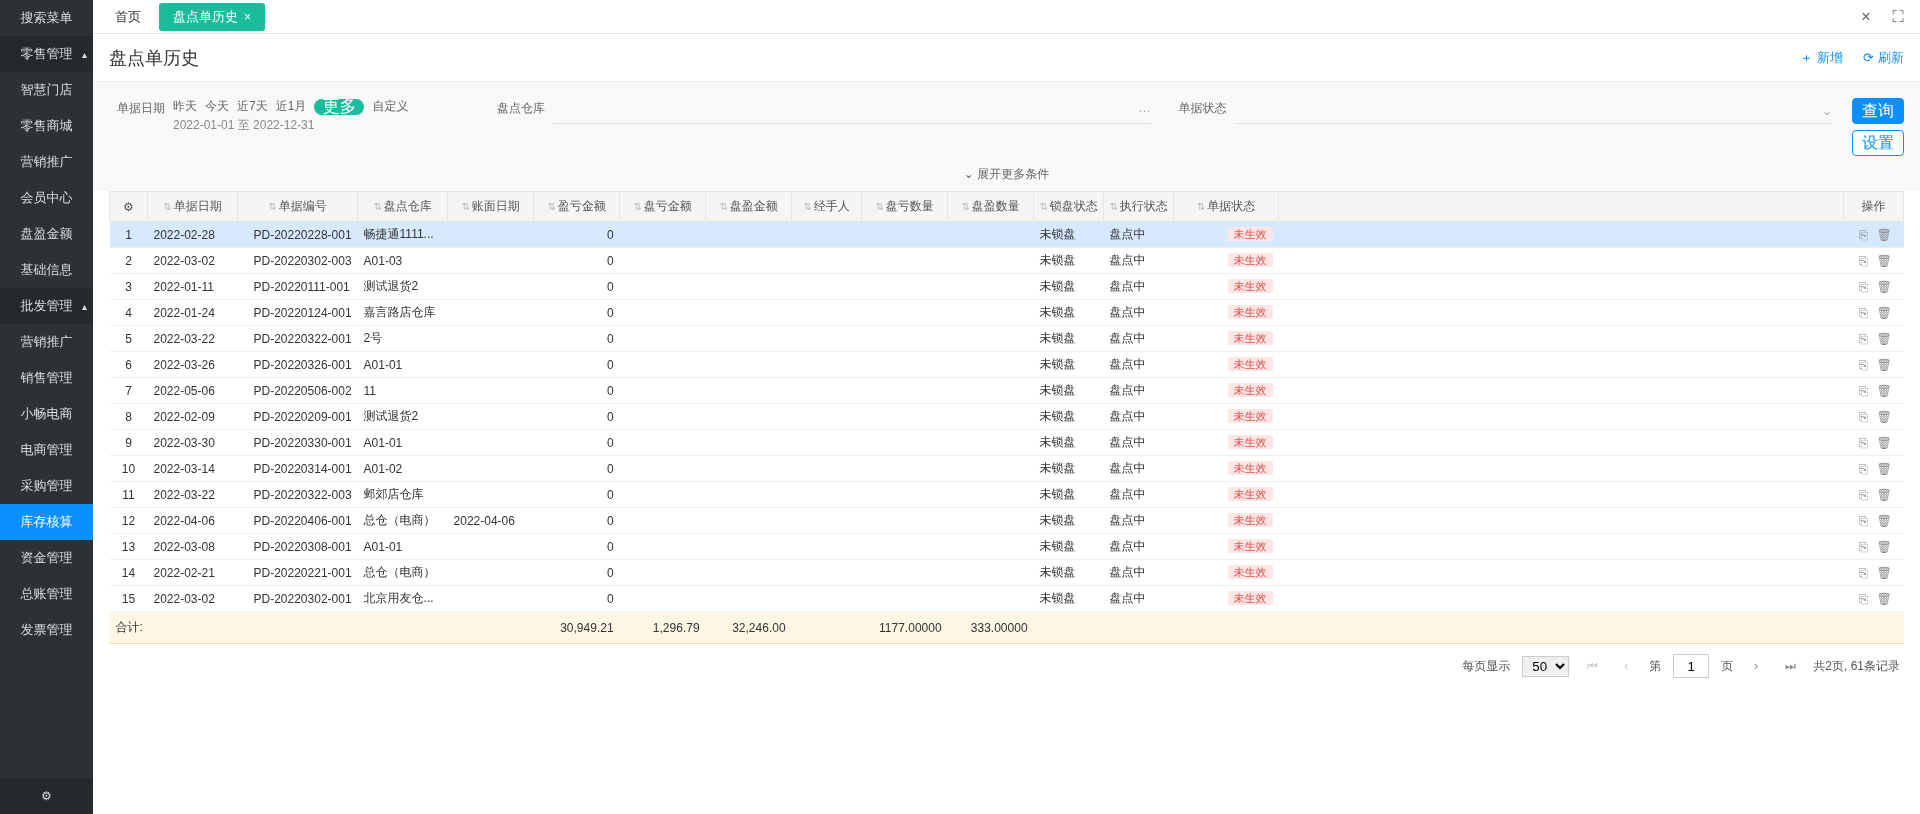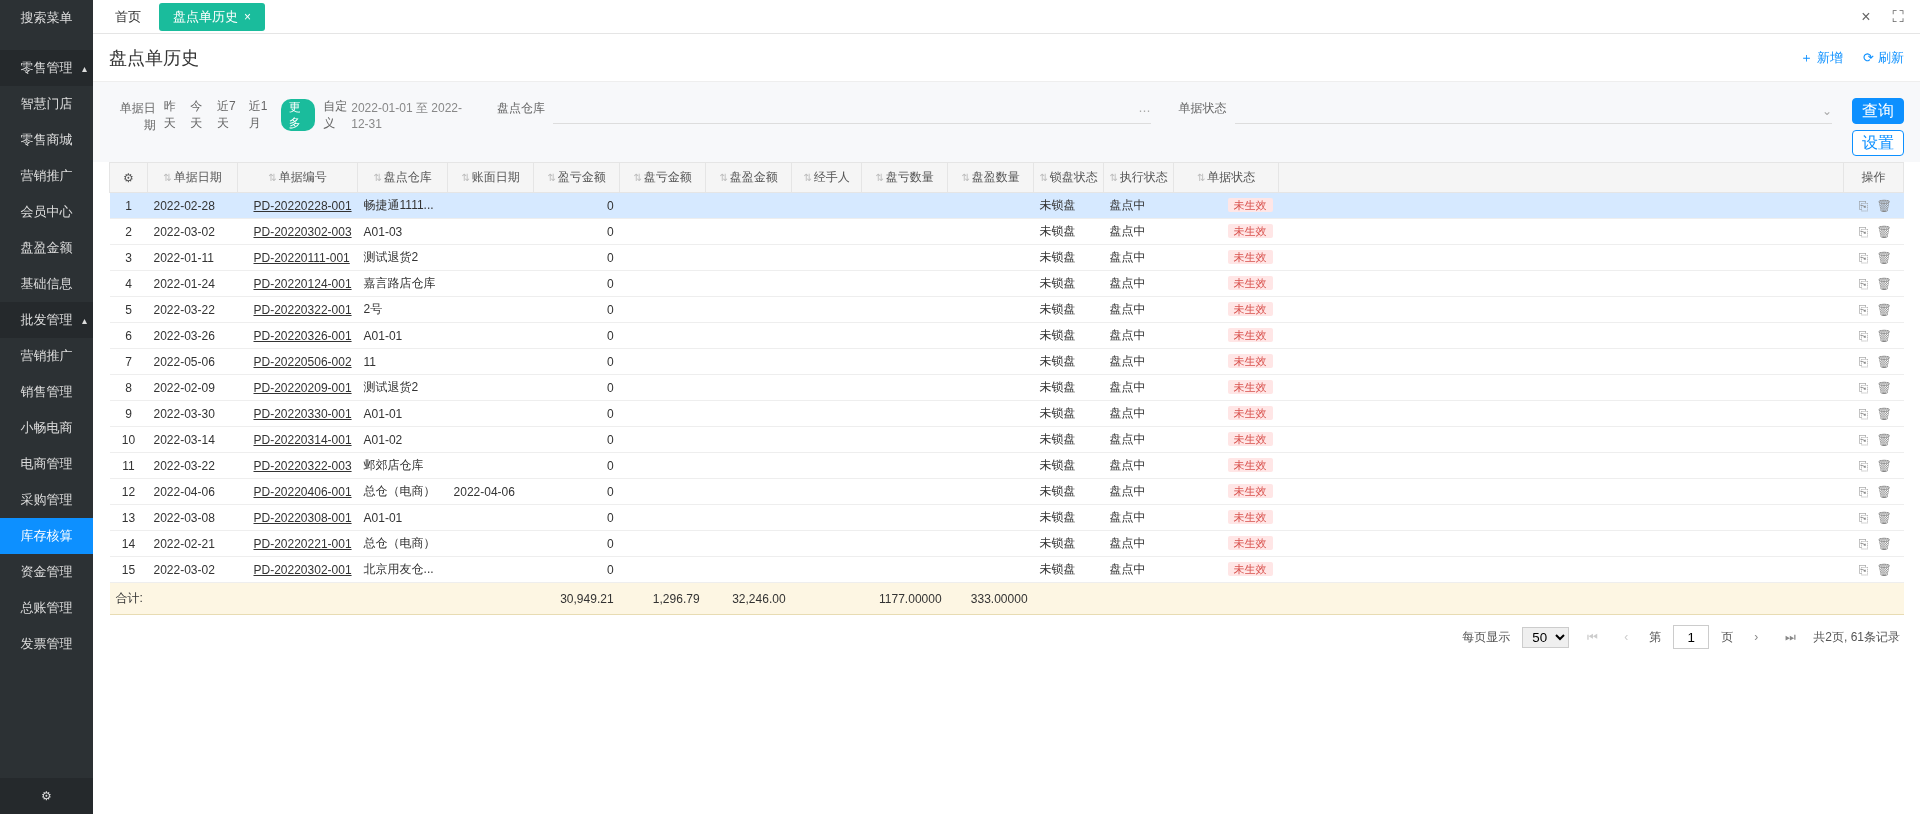--- a/index.html
+++ b/index.html
@@ -1,20 +1,20 @@
 <!DOCTYPE html>
 <html><head>
 <meta charset="utf-8">
 <style>
 * { margin: 0; padding: 0; box-sizing: border-box; }
 body { font-family: "Microsoft YaHei", Arial, sans-serif; font-size: 12px; color: #333; background: #fff; overflow: hidden; }
 .app { display: flex; height: 814px; width: 1920px; }
 
 
-.sidebar { width: 93px; background: #2c3134; color: #ddd; display: flex; flex-direction: column; gap: 14px; }
+.sidebar { width: 93px; background: #2c3134; color: #ddd; display: flex; flex-direction: column; }
 .sidebar-item { height: 36px; display: flex; align-items: center; justify-content: center; cursor: pointer; font-size: 13px; position: relative; }
 .sidebar-item.group { background: #25292c; font-weight: 500; }
 .sidebar-item.active { background: #0d90ff; color: #fff; }
 .sidebar-caret { position: absolute; right: 6px; font-size: 10px; }
 .sidebar-gear { height: 36px; display: flex; align-items: center; justify-content: center; margin-top: auto; background: #25292c; }
 
 
 .main { flex: 1; display: flex; flex-direction: column; background: #fff; min-width: 0; }
 
 
@@ -28,40 +28,40 @@
 
 .page-hdr { height: 48px; display: flex; align-items: center; padding: 0 16px; border-bottom: 1px solid #eee; }
 .page-title { font-size: 18px; font-weight: 500; flex: 1; }
 .hdr-btn { display: flex; align-items: center; gap: 4px; color: #0d90ff; cursor: pointer; font-size: 13px; margin-left: 20px; }
 
 
 .filter-wrap { padding: 10px 16px 0; background: #f7f8fa; }
 .filter-row { display: flex; align-items: flex-start; gap: 20px; padding: 6px 0; }
 .filter-group { display: flex; align-items: flex-start; gap: 8px; min-width: 0; }
 .filter-label { width: 56px; text-align: right; color: #666; padding-top: 2px; }
-.date-opts { display: flex; }
+.date-opts { display: flex; flex-direction: column; }
 .date-opts-row { display: flex; gap: 8px; align-items: center; }
 .date-opt { color: #666; cursor: pointer; }
-.date-opt.more { background: #1abc9c; color: #fff; border-radius: 10px; padding: 0 8px; line-height: 16px; font-size: 12px; }
+.date-opt.more { background: #1abc9c; color: #fff; border-radius: 10px; padding: 0 8px; line-height: 16px; font-size: 17px; }
 .date-range { color: #888; font-size: 12px; margin-top: 2px; }
 .select-box { flex: 1; min-width: 260px; height: 26px; border-bottom: 1px solid #ddd; display: flex; align-items: center; justify-content: flex-end; color: #aaa; cursor: pointer; }
 .btn-col { display: flex; flex-direction: column; gap: 6px; }
 .btn { height: 26px; min-width: 52px; border: 1px solid #ccc; border-radius: 4px; background: #fff; font-size: 16px; cursor: pointer; }
 .btn.primary { background: #0d90ff; color: #fff; border-color: #0d90ff; }
 .btn.outline { color: #0d90ff; border-color: #0d90ff; }
 .expand-bar { text-align: center; padding: 4px 0 8px; color: #666; cursor: pointer; font-size: 12px; }
 
 
 .table-wrap { flex: 1; padding: 0 16px; overflow: hidden; display: flex; flex-direction: column; }
 .table { width: 100%; border-collapse: collapse; font-size: 12px; }
 .table th { background: #f5f5f5; height: 30px; border: 1px solid #e5e5e5; font-weight: normal; color: #555; white-space: nowrap; padding: 0 4px; }
 .table td { height: 26px; border-bottom: 1px solid #eee; padding: 0 6px; white-space: nowrap; overflow: hidden; text-overflow: ellipsis; }
 .table tbody tr.sel { background: #d6e9ff; }
 .sort-ic { color: #bbb; font-size: 10px; margin-right: 2px; }
-.doc-link { color: #333; text-decoration: underline; cursor: pointer; padding-left: 10px; }
+.doc-link { color: #333; cursor: pointer; padding-left: 10px; }
 .num { text-align: right; }
 .status-chip { background: #ffe6e6; color: #d9534f; padding: 1px 6px; border-radius: 2px; font-size: 11px; margin-left: 48px; }
 .op-cell { text-align: center; color: #888; }
 .op-ic { margin: 0 3px; cursor: pointer; display: inline-block; width: 14px; }
 
 
 .totals-row td { background: #fdf6e3; font-weight: 500; border-top: 1px solid #e8dcb3; border-bottom: 1px solid #e8dcb3; height: 32px; }
 
 
 .pager { height: 44px; display: flex; align-items: center; justify-content: flex-end; gap: 12px; padding: 0 4px; font-size: 12px; color: #555; }
@@ -164,20 +164,24 @@
           <div class="filter-label">单据状态</div>
           <div class="select-box">
             <span>⌄</span>
           </div>
         </div>
         <div class="btn-col">
           <button class="btn primary">查询</button>
           <button class="btn outline">设置</button>
         </div>
       </div>
+      <div class="expand-bar">
+        <span>⌄</span>
+        <span>展开更多条件</span>
+      </div>
     </div>
 
     <div class="table-wrap">
       <table class="table">
         <thead>
             <tr id="thead-row">
               <th class="c-idx"><span>⚙</span></th>
               <th class="c-date"><span class="sort-ic">⇅</span>单据日期</th>
               <th class="c-doc"><span class="sort-ic">⇅</span>单据编号</th>
               <th class="c-wh"><span class="sort-ic">⇅</span>盘点仓库</th>

